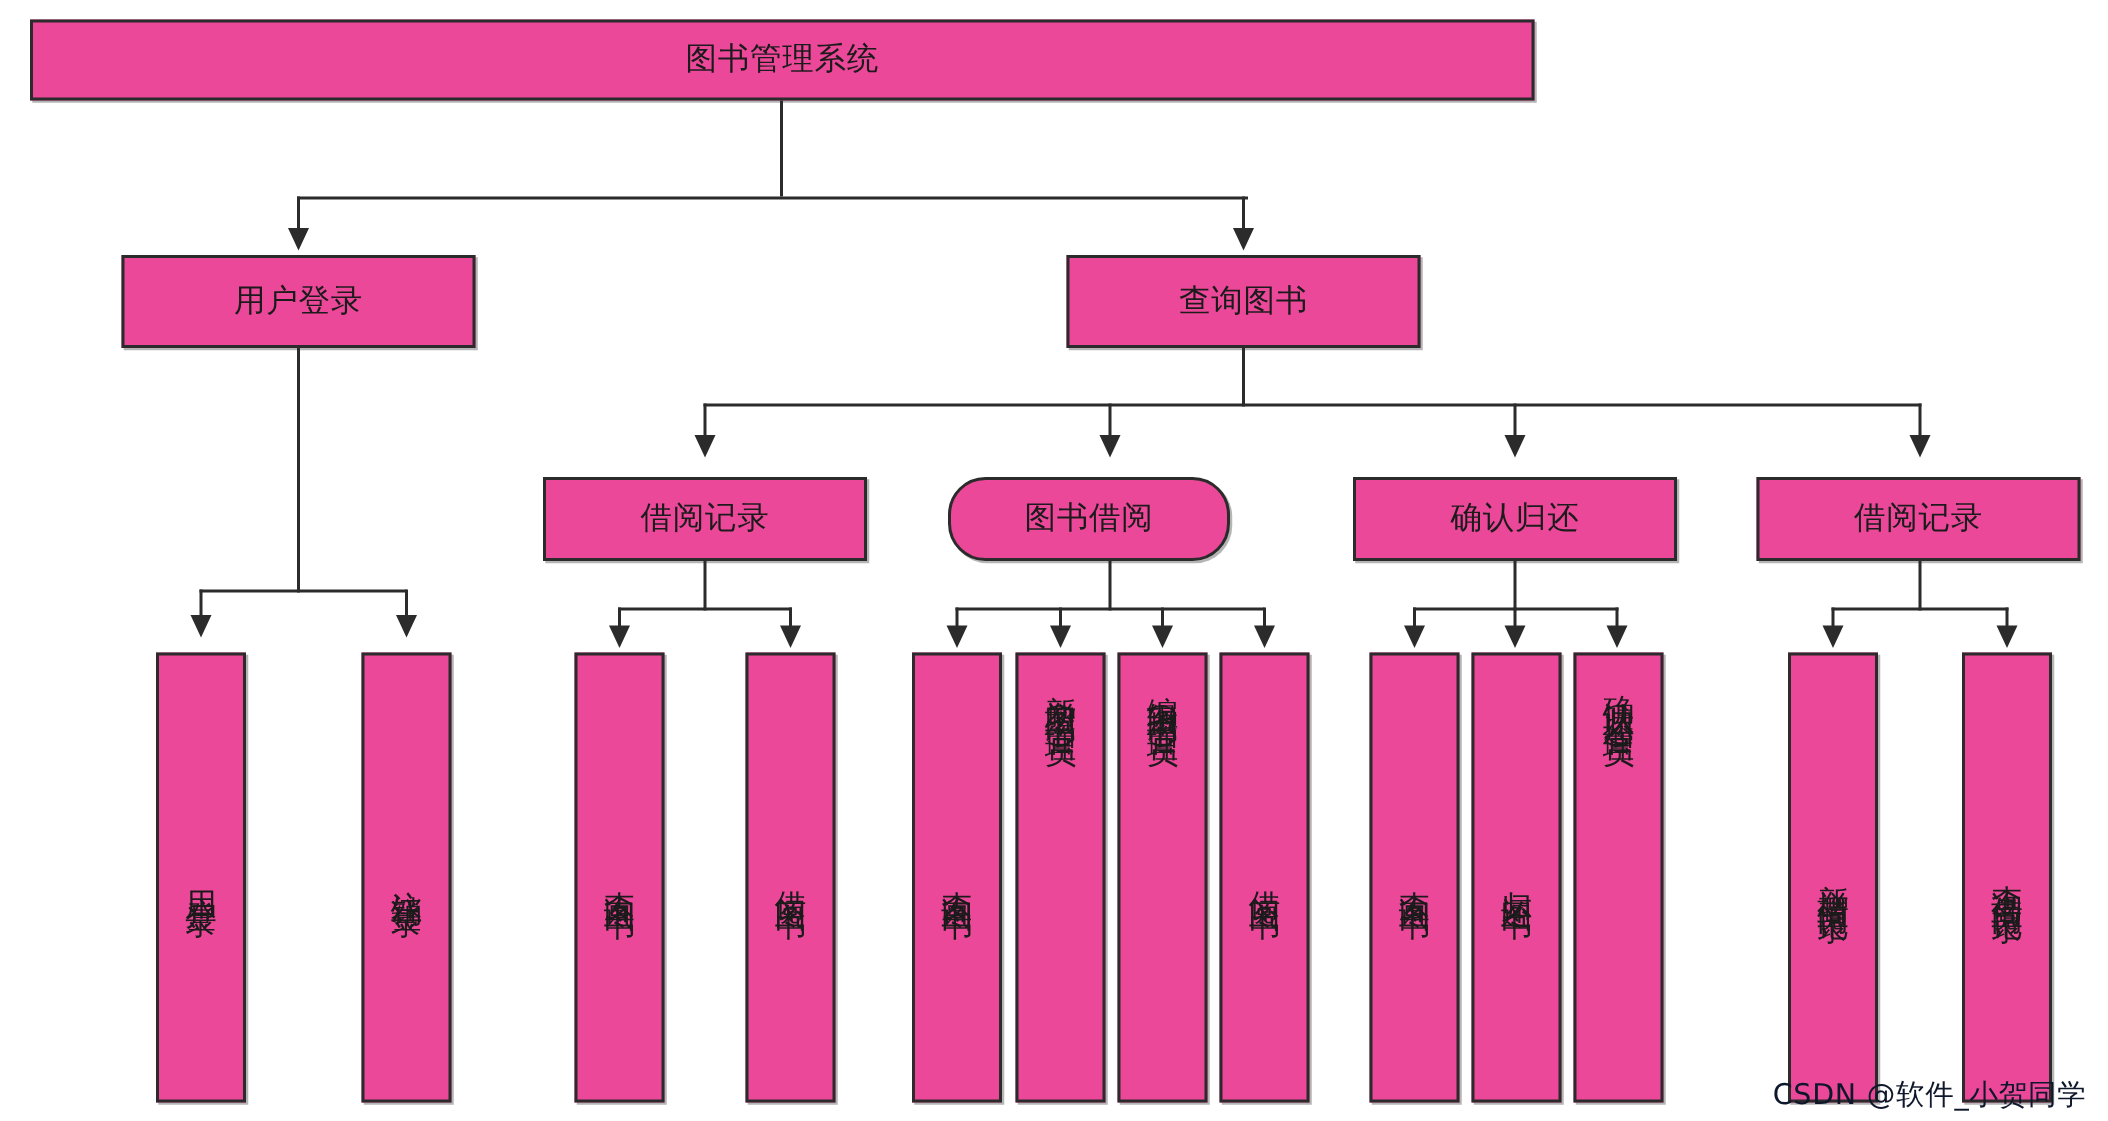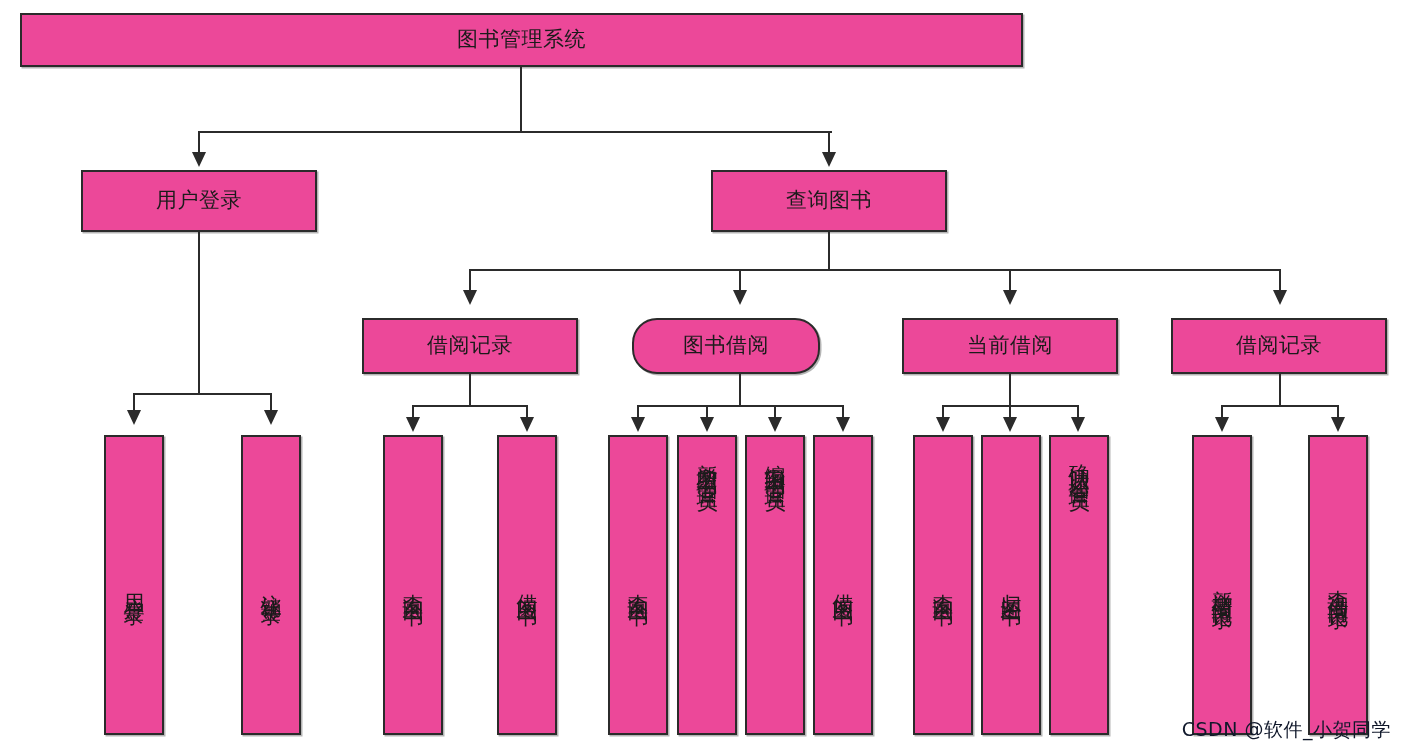--- a/index.html
+++ b/index.html
@@ -116,21 +116,21 @@
   <div class="vline" style="left:1279px; top:269px; width:2px; height:22px;"></div>
   <div class="arrow" style="left:1273px; top:290px;"></div>
 
   <div class="node node-h" style="left:362px; top:318px; width:216px; height:56px;">
     <span>借阅记录</span>
   </div>
   <div class="node node-h" style="left:632px; top:318px; width:188px; height:56px;border-radius:25px;">
     <span>图书借阅</span>
   </div>
   <div class="node node-h" style="left:902px; top:318px; width:216px; height:56px;">
-    <span>当前借阅</span>
+    <span>确认归还</span>
   </div>
   <div class="node node-h" style="left:1171px; top:318px; width:216px; height:56px;">
     <span>借阅记录</span>
   </div>
 
   <div class="vline" style="left:469px; top:374px; width:2px; height:33px;"></div>
   <div class="hline" style="left:412px; top:405px; width:116px; height:2px;"></div>
   <div class="vline" style="left:412px; top:405px; width:2px; height:13px;"></div>
   <div class="arrow" style="left:406px; top:417px;"></div>
   <div class="vline" style="left:526px; top:405px; width:2px; height:13px;"></div>

